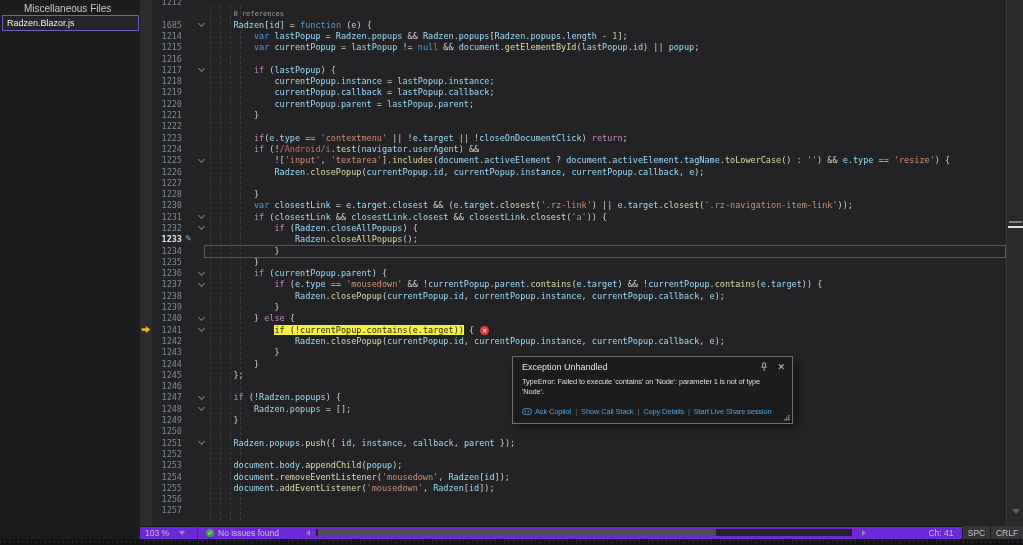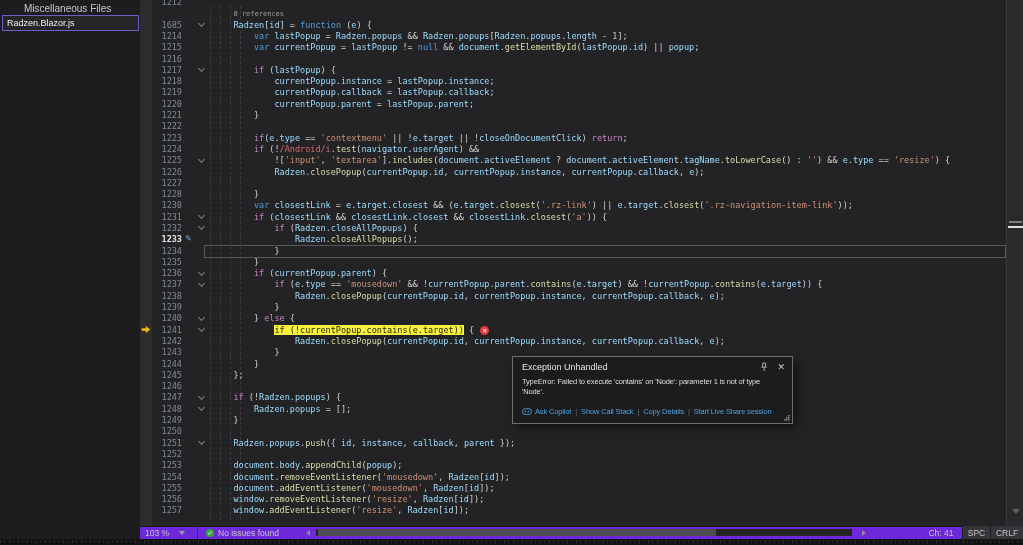--- a/index.html
+++ b/index.html
@@ -428,28 +428,26 @@
         <span class="ln">1255</span>
         <span class="ic"></span>
         <span class="fold"></span>
         <span class="code">    <span class="tok-i">document</span><span class="tok-p">.</span><span class="tok-m">addEventListener</span><span class="tok-p">(</span><span class="tok-s">'mousedown'</span><span class="tok-p">, </span><span class="tok-i">Radzen</span><span class="tok-p">[</span><span class="tok-i">id</span><span class="tok-p">]);</span></span>
       </div>
       <div class="row">
         <span class="g"></span>
         <span class="ln">1256</span>
         <span class="ic"></span>
         <span class="fold"></span>
-        <span class="code">    <span class="tok-i">window</span><span class="tok-p">.</span><span class="tok-m">removeEventListener</span><span class="tok-p">(</span><span class="tok-s">'resize'</span><span class="tok-p">, </span><span class="tok-i">Radzen</span><span class="tok-p">[</span><span class="tok-i">id</span><span class="tok-p">]);</span></span>
       </div>
       <div class="row">
         <span class="g"></span>
         <span class="ln">1257</span>
         <span class="ic"></span>
         <span class="fold"></span>
-        <span class="code">    <span class="tok-i">window</span><span class="tok-p">.</span><span class="tok-m">addEventListener</span><span class="tok-p">(</span><span class="tok-s">'resize'</span><span class="tok-p">, </span><span class="tok-i">Radzen</span><span class="tok-p">[</span><span class="tok-i">id</span><span class="tok-p">]);</span></span>
       </div>
     </div>
 </div>
 
 <div class="vscroll">
   <div class="vmark1"></div>
   <div class="vmark2"></div>
   <div class="vdown"></div>
 </div>
 

